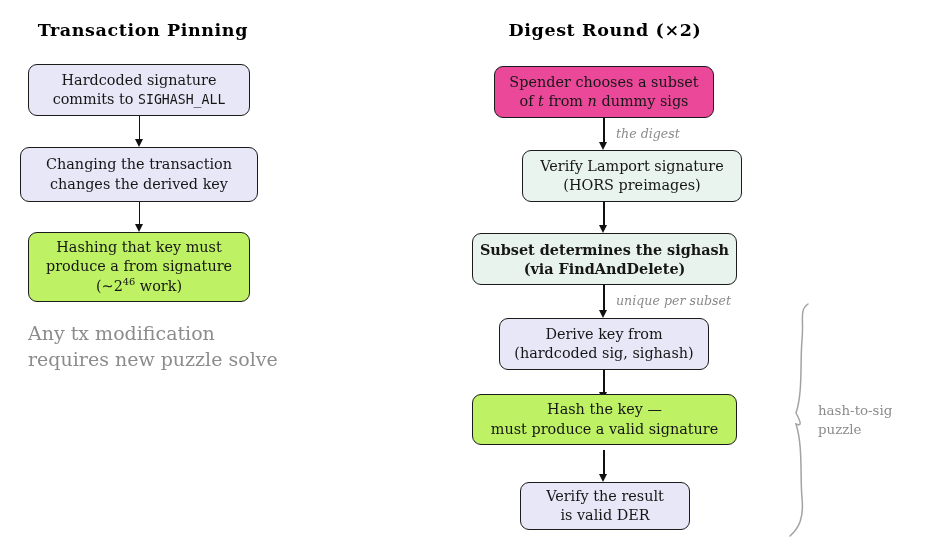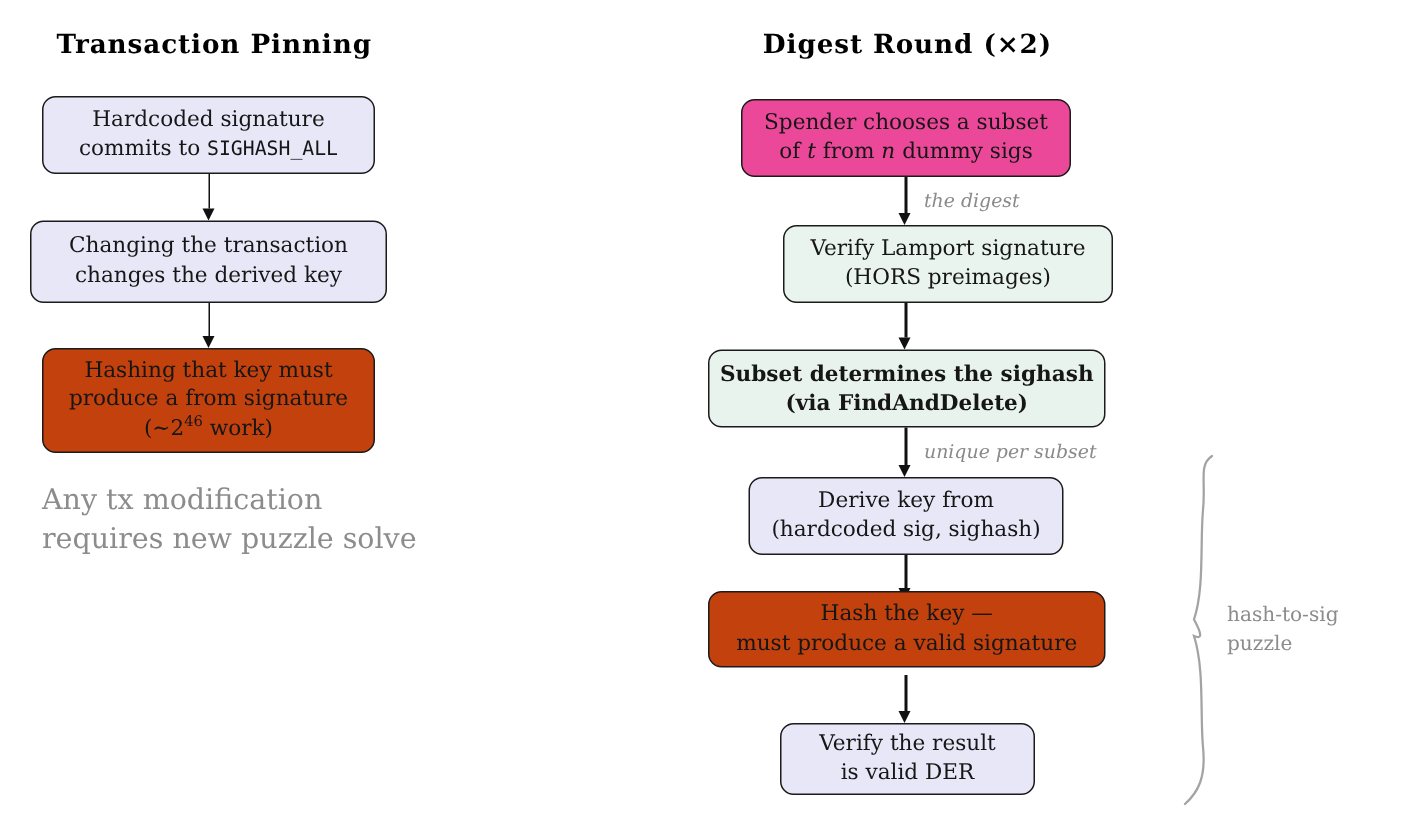--- a/index.html
+++ b/index.html
@@ -41,21 +41,21 @@
     font-size: 14.4px;
     line-height: 1.33;
     color: #161616;
     padding: 2px 6px;
   }
   .node .ln { display: block; white-space: nowrap; }
   .fill-lav  { background: #e7e7f7; }
   .fill-lav2 { background: #ec4899; }
   .fill-mint { background: #eaf4ef; }
   .fill-mint2{ background: #e9f3ed; }
-  .fill-peach{ background: #c2410c; text-align: right; }
+  .fill-peach{ background: #bef264; text-align: right; }
   .mono { font-family: "DejaVu Sans Mono", "Liberation Mono", monospace; font-size: 13.2px; }
   .ital { font-style: italic; }
   .sup  { font-size: 0.68em; vertical-align: super; line-height: 0; }
   .arrow { position: absolute; }
   .arrow .shaft {
     position: absolute;
     left: 0; top: 0;
     width: 1.7px;
     background: #111111;
   }

